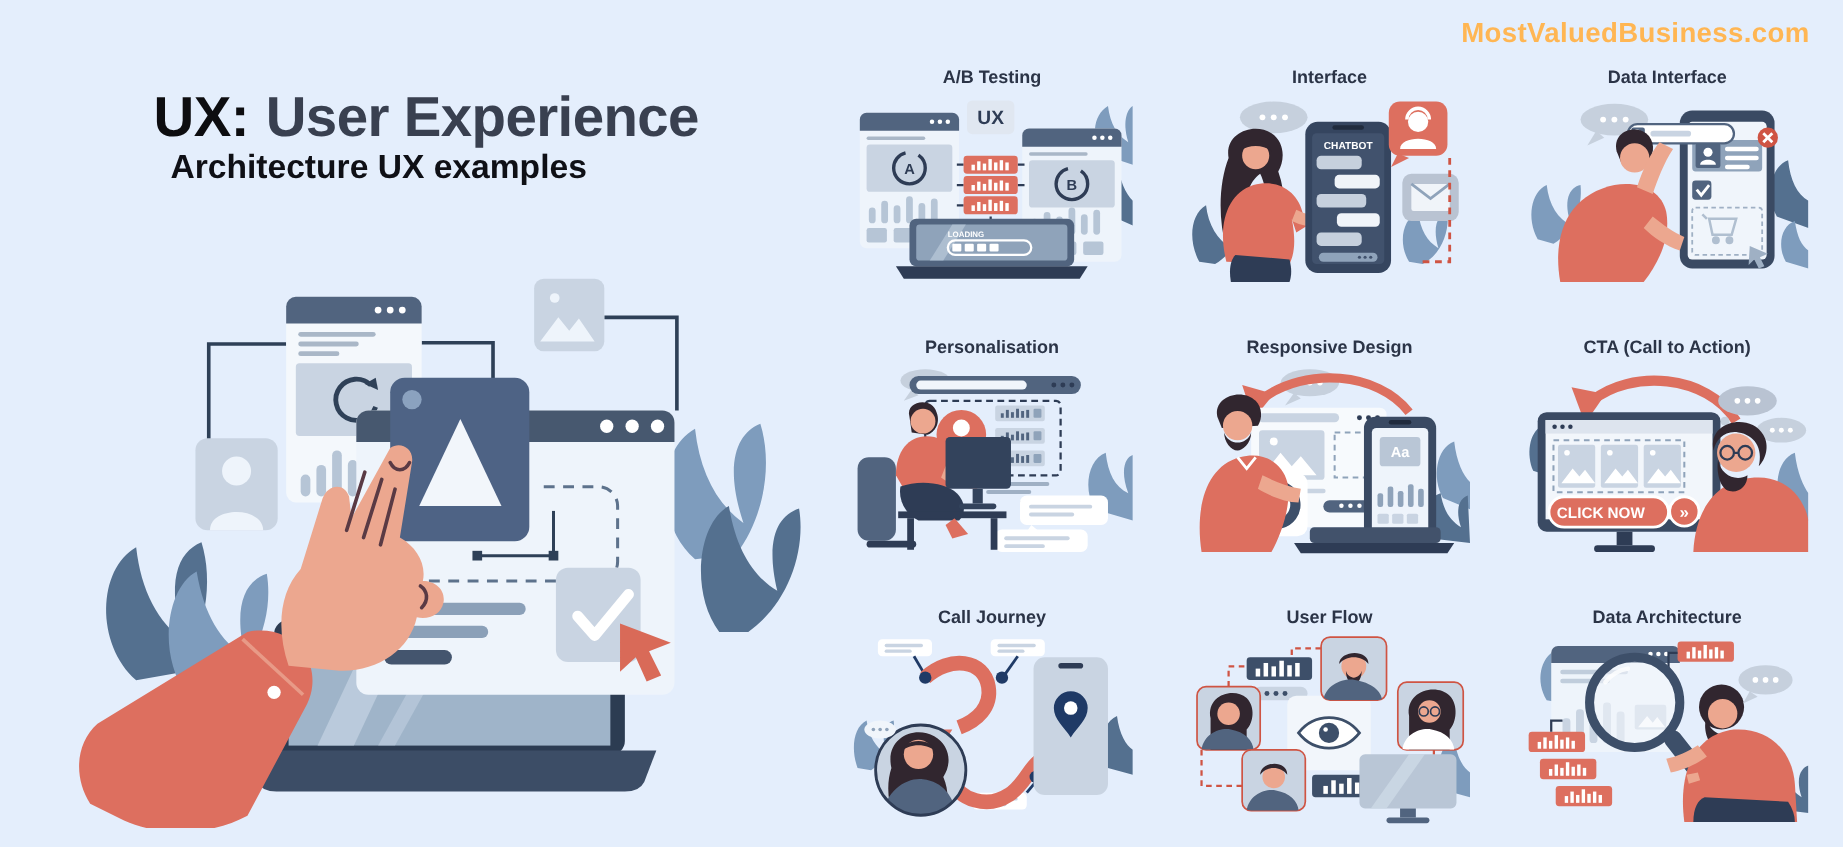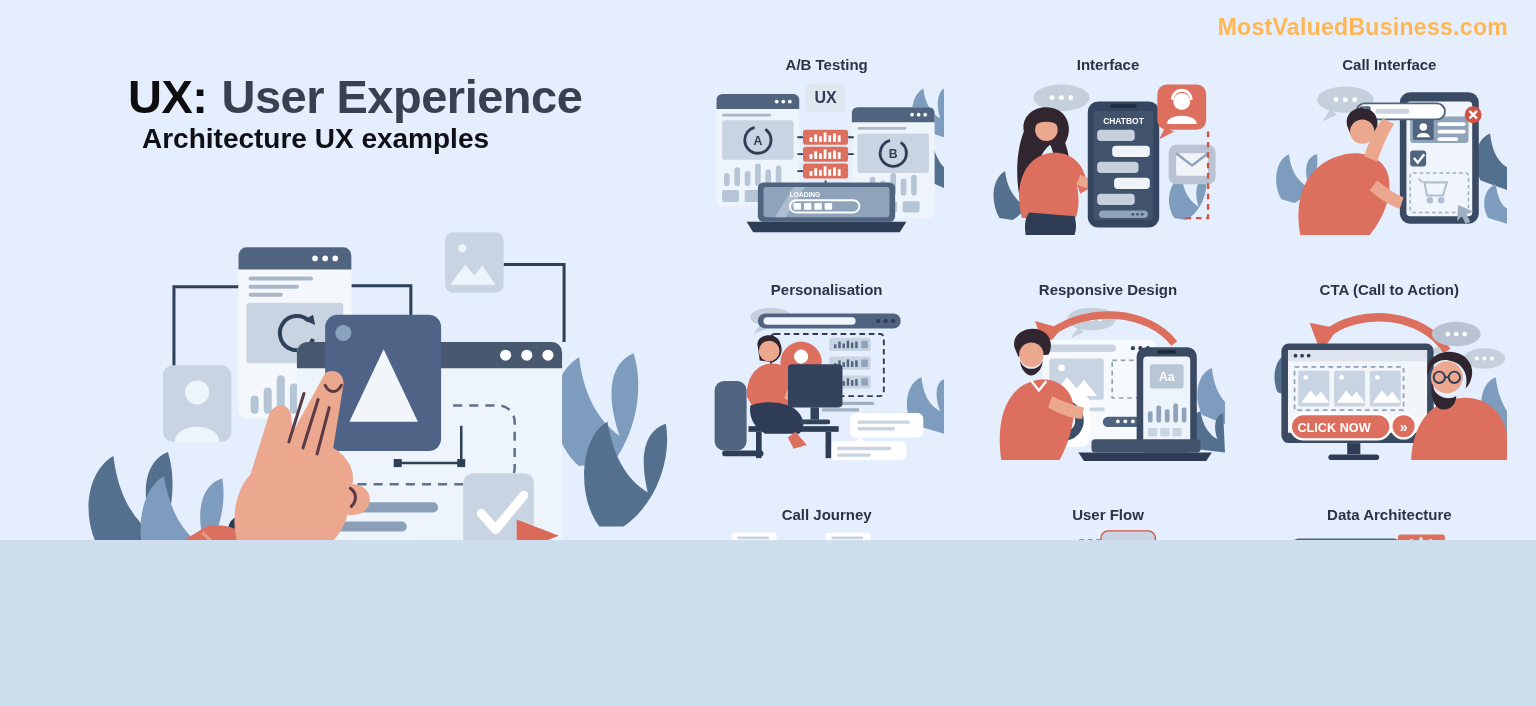--- a/index.html
+++ b/index.html
@@ -1,16 +1,16 @@
 <!DOCTYPE html>
 <html><head>
 <meta charset="utf-8">
 <style>
   html,body{margin:0;padding:0;background:#cfdeef;}
-  .canvas{position:relative;width:1536px;height:540px;background:#e4eefc;overflow:hidden;
+  .canvas{position:relative;width:1536px;height:706px;background:#e4eefc;overflow:hidden;
           font-family:"Liberation Sans",sans-serif;}
   .watermark{position:absolute;top:14px;right:28px;font-size:23px;font-weight:bold;
              color:#ffb653;letter-spacing:.3px;}
   .titles{position:absolute;left:128px;top:72px;white-space:nowrap;}
   .title-line{font-size:47px;font-weight:bold;letter-spacing:-0.5px;line-height:1.05;}
   .title-prefix{color:#0d0d10;}
   .title-main{color:#394050;margin-left:14px;}
   .subtitle{font-size:28px;font-weight:bold;color:#0f1016;margin-left:14px;margin-top:2px;}
   .hero{position:absolute;left:55px;top:222px;width:625px;height:468px;}
   .hero svg{width:100%;height:100%;}
@@ -312,21 +312,21 @@
           <rect x="198" y="81" width="34" height="24" rx="2" fill="#f0f4f9"></rect>
           <path d="M198,81 l17,13 17,-13" fill="none" stroke="#8fa3ba" stroke-width="2.5"></path>
         </g>
         <g fill="none" stroke="#cf5443" stroke-width="2.5" stroke-dasharray="6 5">
           <path d="M232,58 V150 H206"></path>
         </g>
       </svg>
     </div>
 
     <div class="cell">
-      <div class="cell-label">Call Interface</div>
+      <div class="cell-label">Data Interface</div>
       <svg viewBox="0 0 250 170">
         <g>
           <path class="c-leaf2" d="M10,130 C0,112 4,88 18,82 C20,100 28,112 40,118 C32,96 38,84 48,82 C50,102 42,124 24,134 Z"></path>
           <path class="c-leaf" d="M222,110 C212,92 216,66 232,60 C234,78 240,90 250,96 L250,120 Z"></path>
           <path class="c-leaf2" d="M230,150 C222,136 226,118 238,114 C240,128 244,136 250,140 L250,156 Z"></path>
         </g>
         <g>
           <ellipse cx="78" cy="24" rx="30" ry="14" fill="#c6d0dd"></ellipse>
           <path d="M62,34 l-8,13 15,-7 Z" fill="#c6d0dd"></path>
           <g fill="#fff">

